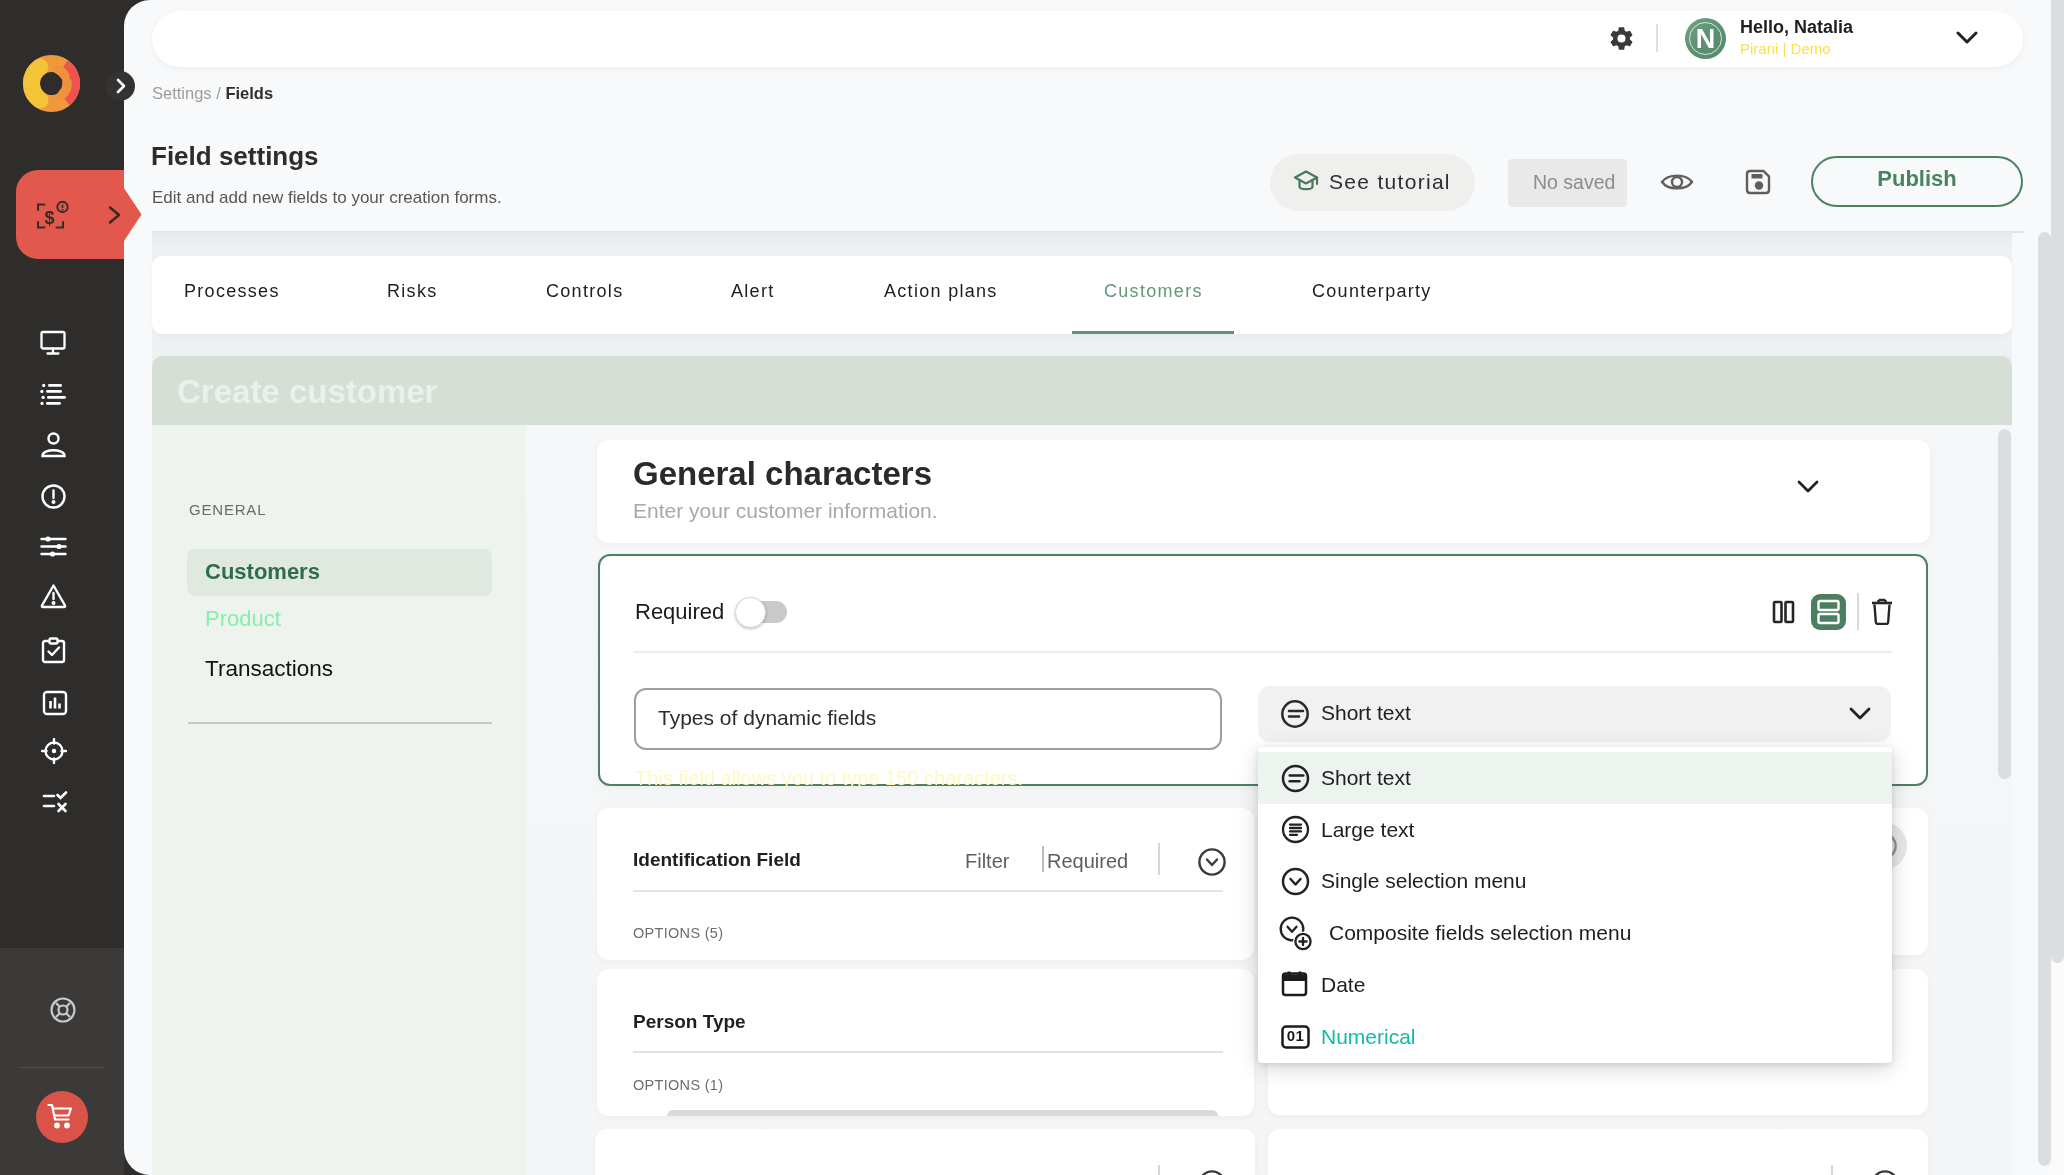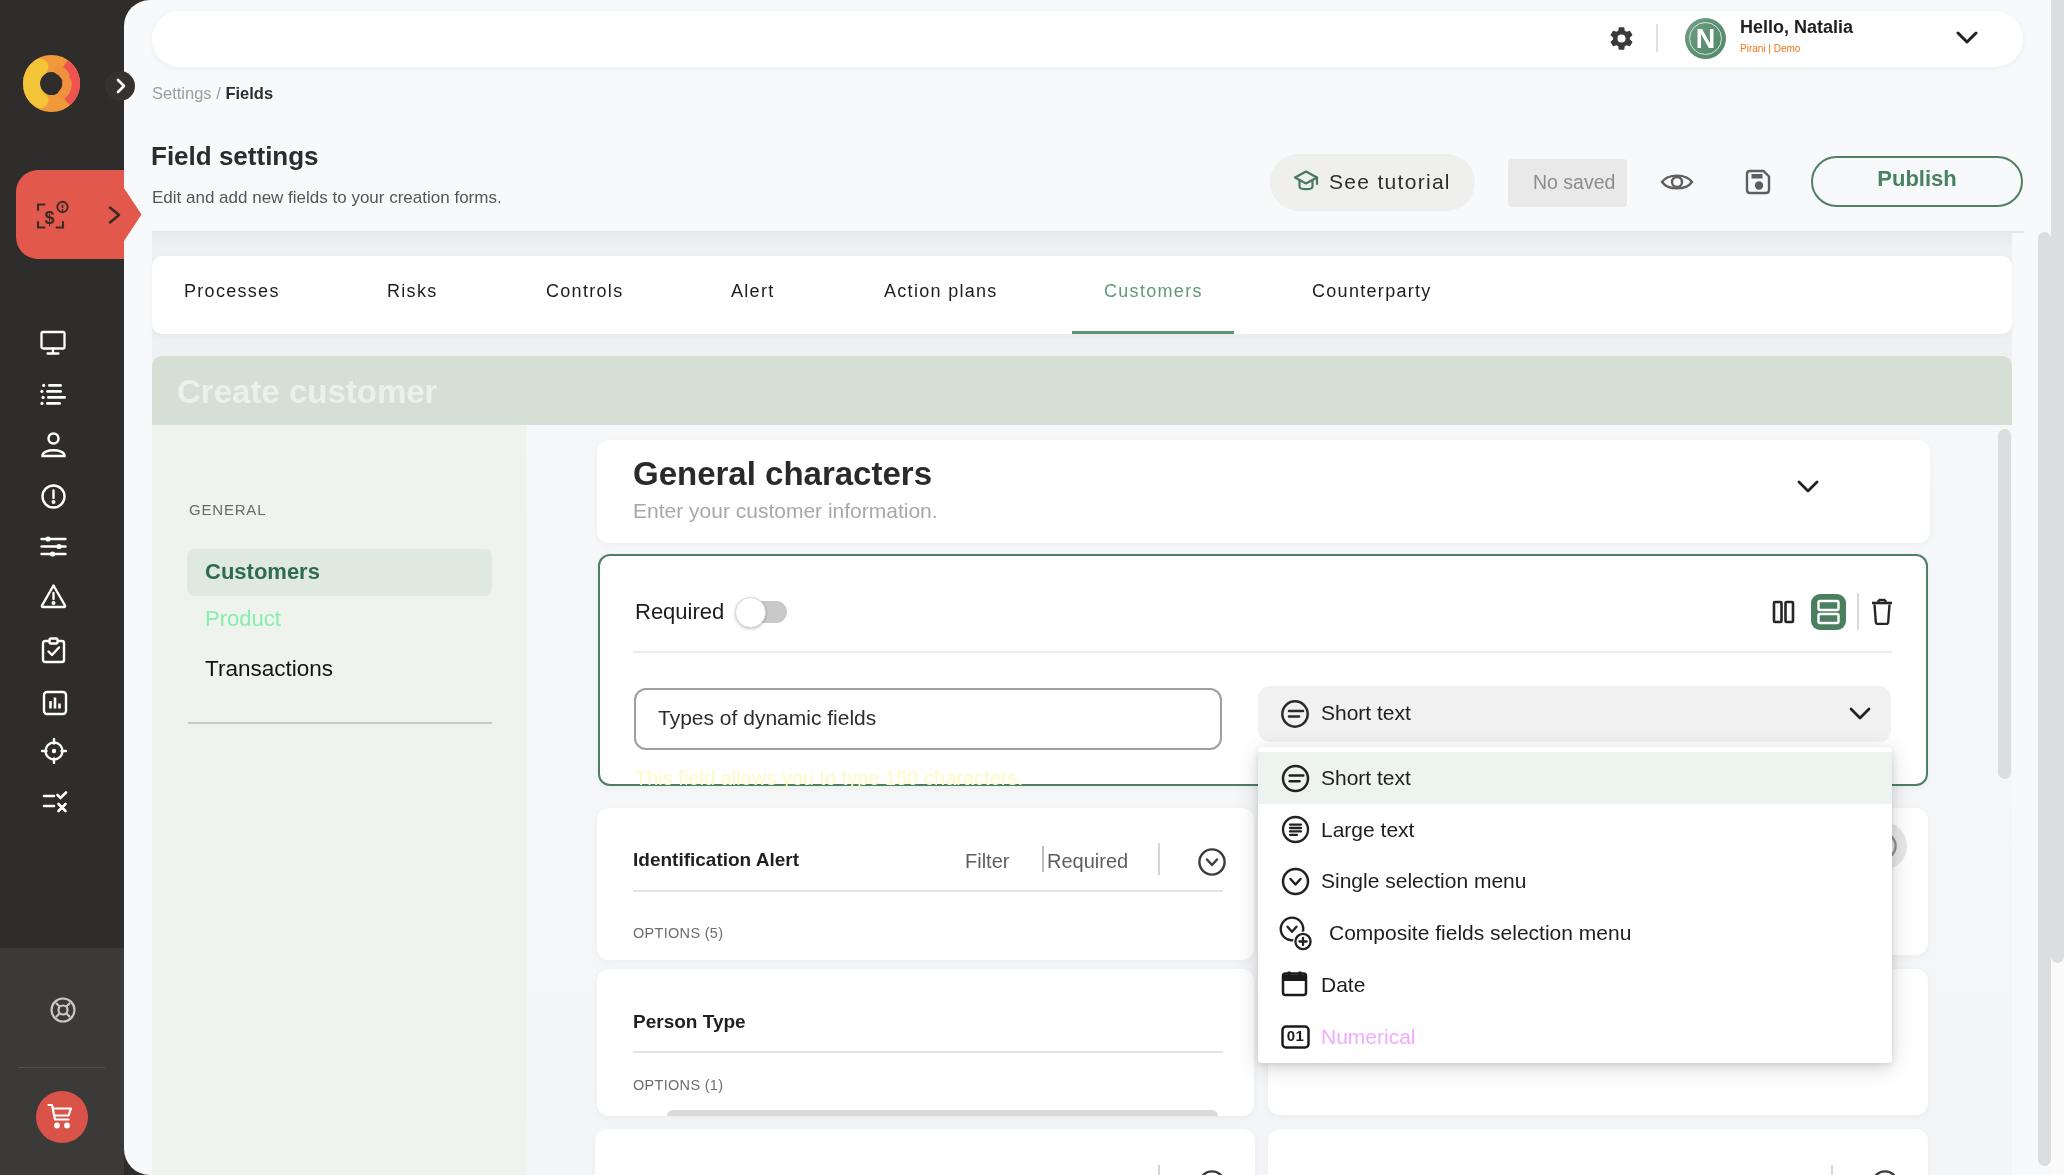--- a/index.html
+++ b/index.html
@@ -150,21 +150,21 @@
 
   <svg class="abs" style="left:1484px;top:25px" width="27" height="27" viewBox="0 0 24 24" fill="#3a3a3a">
       <path d="M19.43 12.98c.04-.32.07-.64.07-.98s-.03-.66-.07-.98l2.11-1.65a.5.5 0 0 0 .12-.64l-2-3.46a.5.5 0 0 0-.61-.22l-2.49 1c-.52-.4-1.08-.73-1.69-.98l-.38-2.65A.49.49 0 0 0 14 2h-4a.49.49 0 0 0-.49.42l-.38 2.65c-.61.25-1.17.59-1.69.98l-2.49-1a.5.5 0 0 0-.61.22l-2 3.46a.5.5 0 0 0 .12.64l2.11 1.65c-.04.32-.07.65-.07.98s.03.66.07.98l-2.11 1.65a.5.5 0 0 0-.12.64l2 3.46c.12.22.39.3.61.22l2.49-1c.52.4 1.08.73 1.69.98l.38 2.65c.04.24.24.42.49.42h4c.25 0 .46-.18.49-.42l.38-2.65c.61-.25 1.17-.59 1.69-.98l2.49 1c.23.09.49 0 .61-.22l2-3.46a.5.5 0 0 0-.12-.64l-2.11-1.65zM12 15.6A3.6 3.6 0 1 1 12 8.4a3.6 3.6 0 0 1 0 7.2z"></path>
     </svg>
   <div class="abs" style="left:1532px;top:24px;width:1.5px;height:28px;background:#e0e0e0;"></div>
 
   <div class="abs" style="left:1561px;top:18px;width:41px;height:41px;border-radius:50%;background:linear-gradient(135deg,#72a184 0%,#5b8f71 55%,#548a6b 100%);"></div>
   <div class="abs" style="left:1565px;top:22px;width:33px;height:33px;border-radius:50%;border:1.6px solid rgba(255,255,255,0.75);"></div>
   <div class="abs" style="left:1561px;top:18px;width:41px;height:41px;text-align:center;font-size:27px;font-weight:bold;color:#fff;line-height:43px;">N</div>
   <div class="abs" style="left:1616px;top:15px;font-size:18px;font-weight:bold;color:#1f1f1f;line-height:24px;">Hello, Natalia</div>
-  <div class="abs" style="left:1616px;top:40px;font-size:10px;color:#f97316;line-height:18px;">Pirani | Demo</div>
+  <div class="abs" style="left:1616px;top:40px;font-size:15px;color:#fde047;line-height:18px;">Pirani | Demo</div>
   <svg class="abs" style="left:1832px;top:30px" width="22" height="16">
       <polyline points="2,3 11,12 20,3" fill="none" stroke="#222" stroke-width="3" stroke-linecap="round" stroke-linejoin="round"></polyline>
     </svg>
 
   <div class="abs" style="left:28px;top:84px;font-size:16.5px;color:#9d9d9d;">Settings / <span style="color:#2f2f2f;font-weight:bold;">Fields</span></div>
 
   <div class="abs" style="left:27px;top:141px;font-size:26px;font-weight:bold;color:#2c2c2c;">Field settings</div>
   <div class="abs" style="left:28px;top:188px;font-size:17px;color:#565656;">Edit and add new fields to your creation forms.</div>
   <div class="abs" style="left:28px;top:231px;width:1872px;height:1.5px;background:#e2e3e4;"></div>
 
@@ -257,21 +257,21 @@
     <circle cx="15" cy="15" r="12.7"></circle>
       <line x1="9" y1="12" x2="23" y2="12"></line>
       <line x1="9" y1="17.6" x2="19" y2="17.6"></line>
   </svg>
   <div class="abs" style="left:1197px;top:701px;font-size:21px;color:#202020;">Short text</div>
   <svg class="abs" style="left:1725px;top:706px" width="22" height="16">
       <polyline points="2,3 11,12 20,3" fill="none" stroke="#222" stroke-width="2.8" stroke-linecap="round" stroke-linejoin="round"></polyline>
     </svg>
 
   <div class="card" style="left:473px;top:808px;width:657px;height:152px;"></div>
-  <div class="abs" style="left:509px;top:849px;font-size:19px;font-weight:bold;color:#1f1f1f;">Identification Alert</div>
+  <div class="abs" style="left:509px;top:849px;font-size:19px;font-weight:bold;color:#1f1f1f;">Identification Field</div>
   <div class="abs" style="left:841px;top:850px;font-size:20px;color:#5e5e5e;">Filter</div>
   <div class="abs" style="left:918px;top:846px;width:1.5px;height:26px;background:#bdbdbd;"></div>
   <div class="abs" style="left:923px;top:850px;font-size:20px;color:#5e5e5e;">Required</div>
   <div class="abs" style="left:1034px;top:843px;width:1.5px;height:32px;background:#d6d6d6;"></div>
   <svg class="abs" style="left:1074px;top:848px" width="28" height="28" fill="none" stroke="#3b3b3b" stroke-width="2.4" stroke-linecap="round" stroke-linejoin="round">
     <circle cx="14" cy="14" r="12.6"></circle>
       <polyline points="9,11.5 14,17 19,11.5"></polyline>
   </svg>
   <div class="divline" style="left:509px;top:890px;width:590px;background:#e3e3e3;"></div>
   <div class="abs" style="left:509px;top:925px;font-size:14.5px;color:#6d6d6d;letter-spacing:0.3px;">OPTIONS (5)</div>
@@ -344,21 +344,21 @@
     <rect x="2" y="3.5" width="23" height="21.5" rx="2.5"></rect>
     <path d="M2.5 4.5 L24.5 4.5 L24.5 11 L2.5 11 Z" fill="#1b1b1b" stroke="none"></path>
     <line x1="8" y1="1.5" x2="8" y2="5" stroke-width="3"></line>
       <line x1="19" y1="1.5" x2="19" y2="5" stroke-width="3"></line>
   </svg>
   <div class="abs" style="left:1197px;top:973px;font-size:21px;color:#1e1e1e;">Date</div>
   <svg class="abs" style="left:1157px;top:1025px" width="29" height="24" fill="none" stroke="#1b1b1b" stroke-width="2.5">
     <rect x="1.5" y="1.5" width="26" height="21" rx="3.5"></rect>
   </svg>
   <div class="abs" style="left:1157px;top:1027px;width:29px;text-align:center;font-size:15px;font-weight:bold;color:#1b1b1b;letter-spacing:0.5px;">01</div>
-  <div class="abs" style="left:1197px;top:1025px;font-size:21px;color:#f0abfc;">Numerical</div>
+  <div class="abs" style="left:1197px;top:1025px;font-size:21px;color:#14b8a6;">Numerical</div>
 
   <div class="sb abs" style="left:1874px;top:429px;width:13px;height:350px;"></div>
 </div>
 
 <div class="sb abs" style="left:2038px;top:232px;width:13px;height:934px;"></div>
 
 <div class="abs" style="left:2051px;top:0;width:13px;height:1175px;background:#fafafa;"></div>
 <div class="sb abs" style="left:2051px;top:-8px;width:13px;height:971px;"></div>
 
 </body></html>

